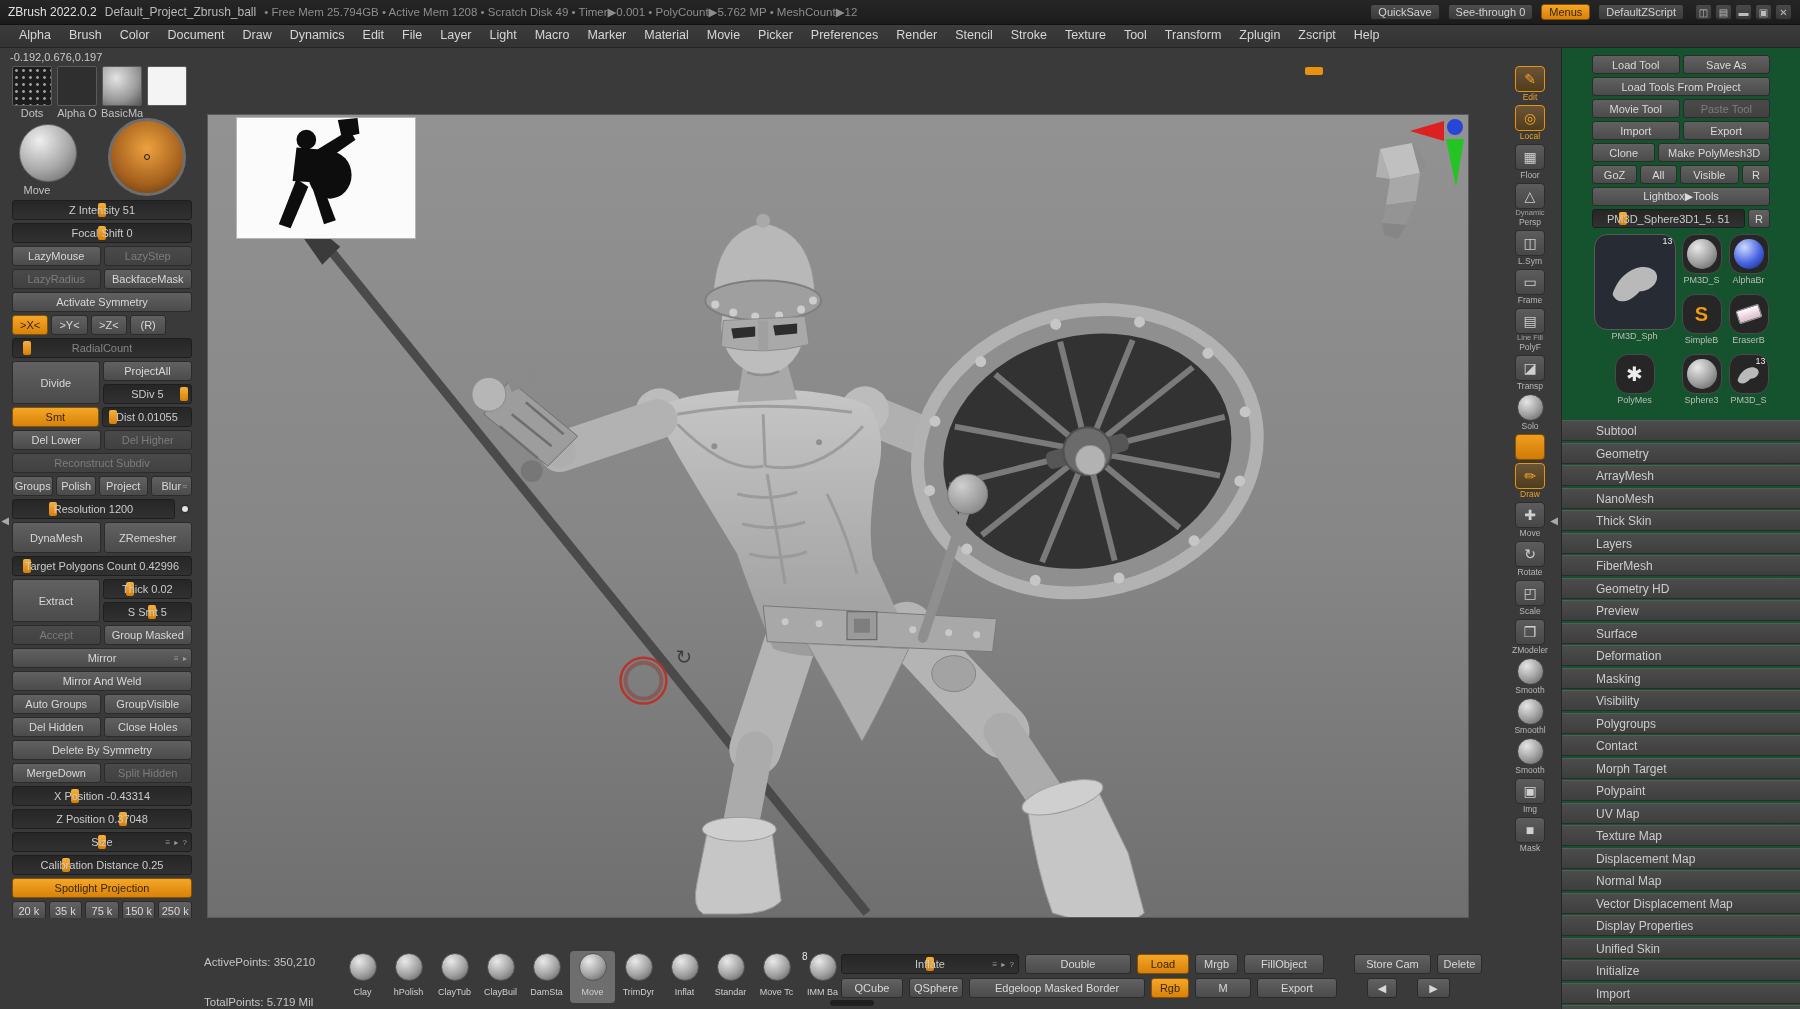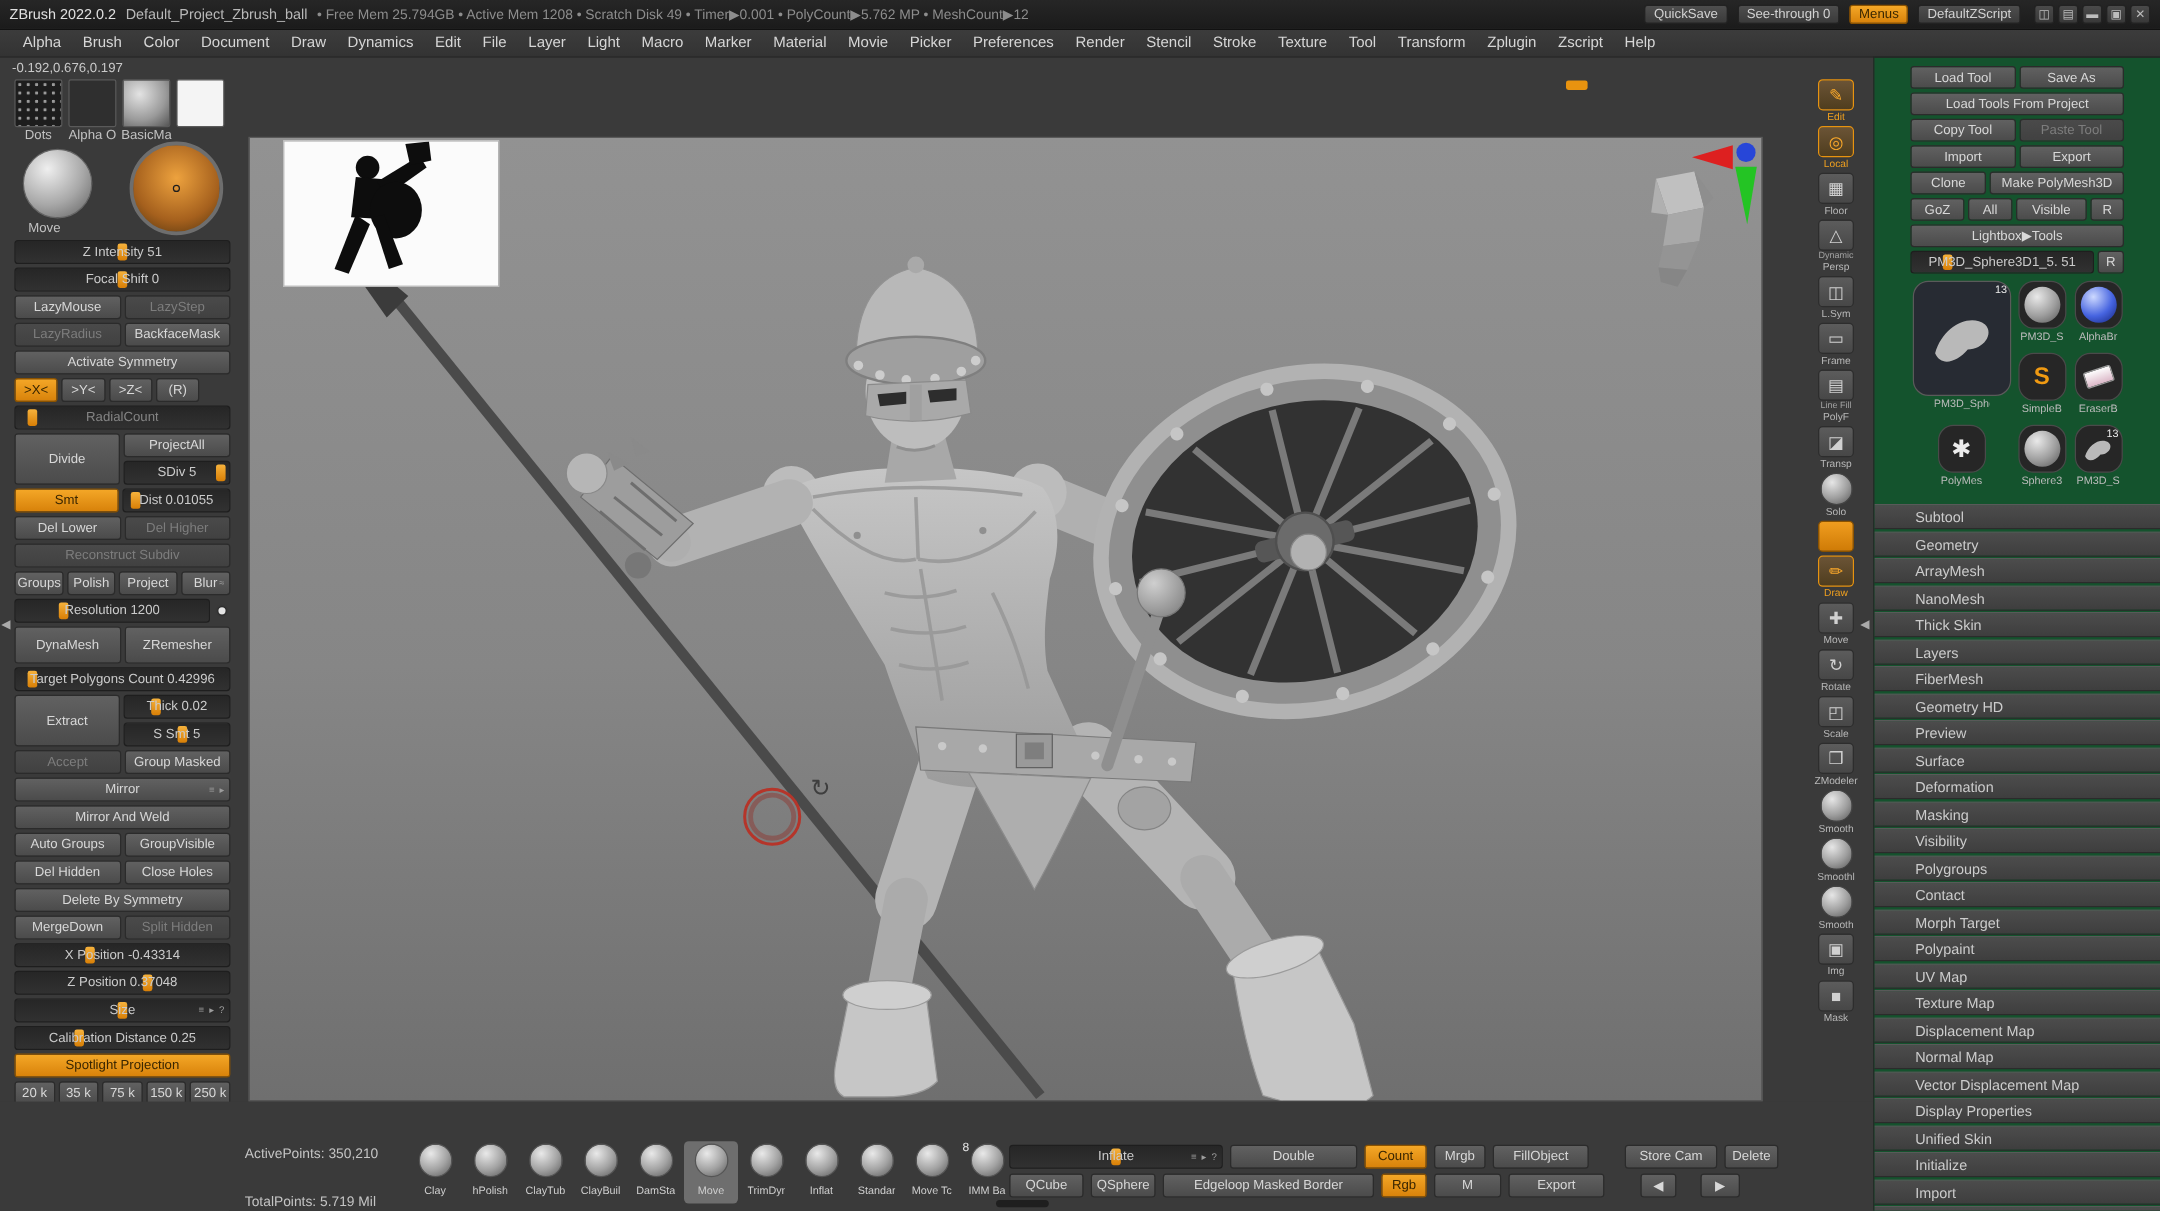--- a/index.html
+++ b/index.html
@@ -609,21 +609,21 @@
         <div class="brush-badge">8</div>
       </div>
     </div>
   <div class="bb-row" id="bb-row1">
       <div class="slider" style="width: 178px; flex: 0 0 auto;">
         <span class="handle" style="left: calc(50% - 4px);"></span>
         <span class="slab">Inflate</span>
         <span class="glyphs">≡ ▸ ?</span>
       </div>
       <div class="btn" style="width: 106px; flex: 0 0 auto;">Double</div>
-      <div class="btn orange" style="width: 52px; flex: 0 0 auto;">Count</div>
+      <div class="btn orange" style="width: 52px; flex: 0 0 auto;">Load</div>
       <div class="btn" style="width: 43px; flex: 0 0 auto;">Mrgb</div>
       <div class="btn" style="width: 80px; flex: 0 0 auto;">FillObject</div>
       <div class="cell-gap" style="width: 18px;"></div>
       <div class="btn" style="width: 77px; flex: 0 0 auto;">Store Cam</div>
       <div class="btn" style="width: 45px; flex: 0 0 auto;">Delete</div>
     </div>
   <div class="bb-row" id="bb-row2">
       <div class="btn" style="width: 62px; flex: 0 0 auto;">QCube</div>
       <div class="btn" style="width: 54px; flex: 0 0 auto;">QSphere</div>
       <div class="btn" style="width: 176px; flex: 0 0 auto;">Edgeloop Masked Border</div>
@@ -730,21 +730,21 @@
   </div>
   <div id="tp-rows">
       <div class="lp-row">
         <div class="btn">Load Tool</div>
         <div class="btn">Save As</div>
       </div>
       <div class="lp-row">
         <div class="btn">Load Tools From Project</div>
       </div>
       <div class="lp-row">
-        <div class="btn">Copy Tool</div>
+        <div class="btn">Movie Tool</div>
         <div class="btn disabled">Paste Tool</div>
       </div>
       <div class="lp-row">
         <div class="btn">Import</div>
         <div class="btn">Export</div>
       </div>
       <div class="lp-row">
         <div class="btn" style="flex: 0.8 1 0%;">Clone</div>
         <div class="btn" style="flex: 1.5 1 0%;">Make PolyMesh3D</div>
       </div>

